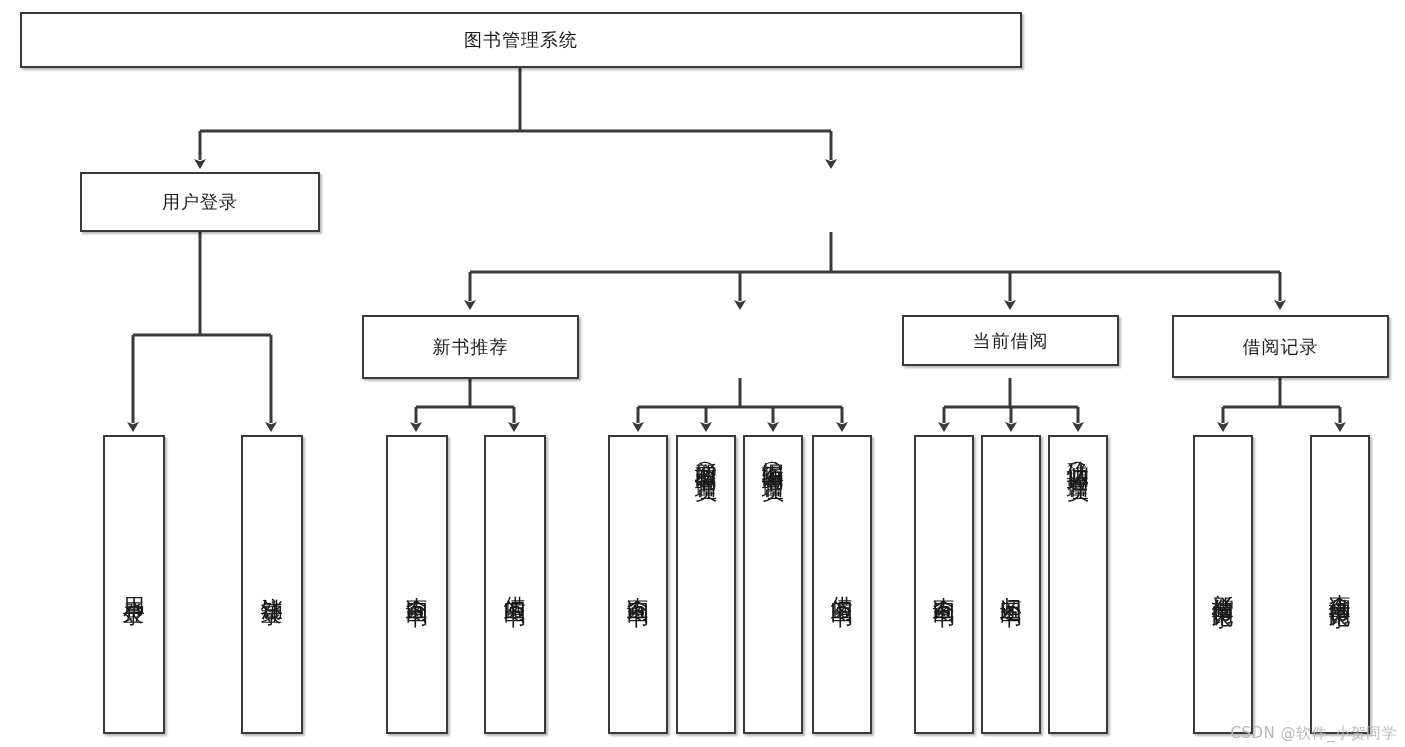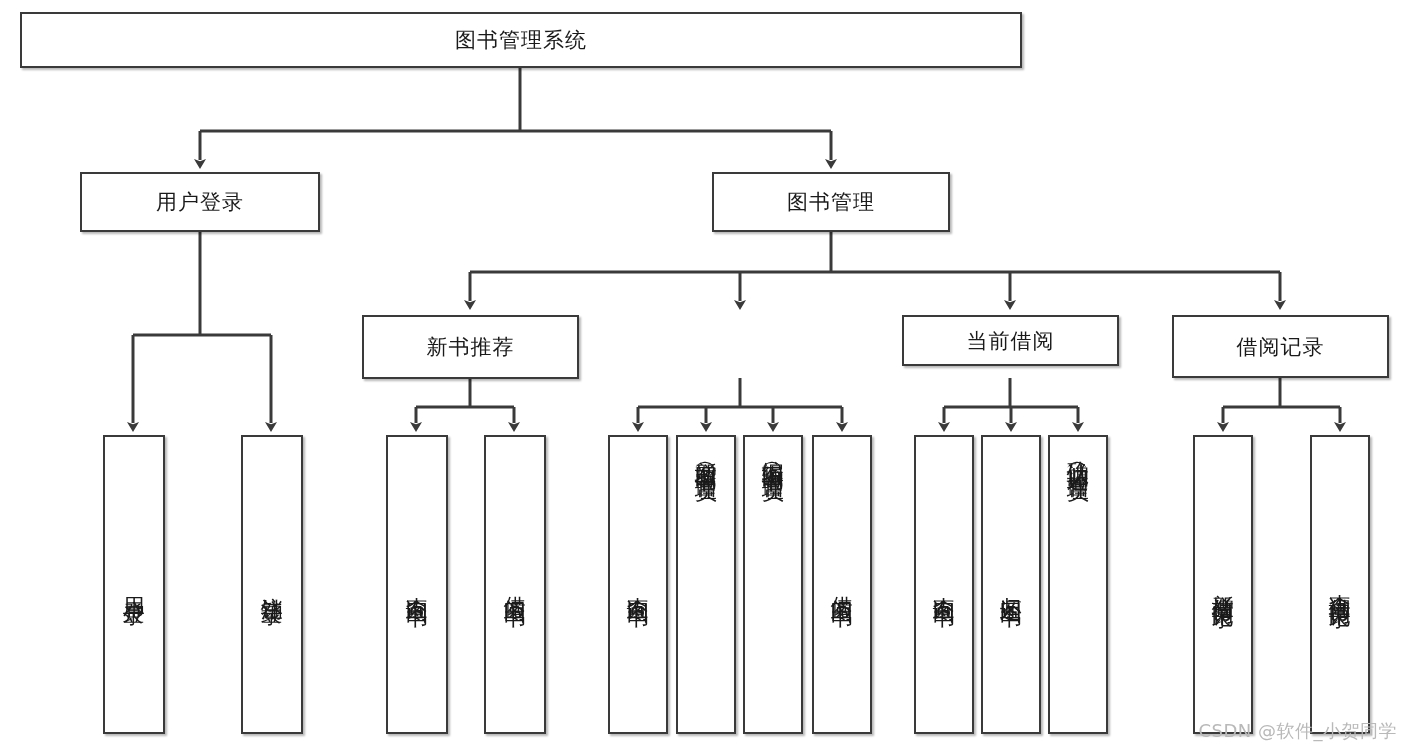--- a/index.html
+++ b/index.html
@@ -17,21 +17,21 @@
     background:#ffffff;
     border:2px solid #3a3a3a;
     box-shadow:2px 2px 2px rgba(0,0,0,0.28);
     display:flex;
     align-items:center;
     justify-content:center;
     color:#1a1a1a;
     text-align:center;
   }
   .node.h{
-    font-size:21px;
+    font-size:18px;
     letter-spacing:1px;
   }
   .node.v{
     writing-mode:vertical-rl;
     text-orientation:upright;
     font-size:22px;
     letter-spacing:3px;
     align-items:center;
     justify-content:flex-start;
     padding-top:6px;
@@ -44,21 +44,21 @@
   .node.v span{
     writing-mode:vertical-rl;
     text-orientation:upright;
     display:block;
   }
   #edges{position:absolute;left:0;top:0;width:1405px;height:747px;pointer-events:none;}
   #watermark{
     position:absolute;
     right:8px;
     bottom:4px;
-    font-size:18px;
+    font-size:15px;
     color:#b9b9b9;
     letter-spacing:0.5px;
     white-space:nowrap;
   }
 </style>
 </head>
 <body>
 
 <div id="diagram">
 
@@ -113,23 +113,20 @@
     </g>
   </svg>
 
   <div class="node h" style="left:20px;top:12px;width:1002px;height:56px;">
     <span>图书管理系统</span>
   </div>
 
   <div class="node h" style="left:80px;top:172px;width:240px;height:60px;">
     <span>用户登录</span>
   </div>
-  <div class="node h" style="left:712px;top:172px;width:238px;height:60px;">
-    <span>图书管理</span>
-  </div>
 
   <div class="node h" style="left:362px;top:315px;width:217px;height:64px;">
     <span>新书推荐</span>
   </div>
   <div class="node h" style="left:902px;top:315px;width:217px;height:51px;">
     <span>当前借阅</span>
   </div>
   <div class="node h" style="left:1172px;top:315px;width:217px;height:63px;font-family:Liberation Mono, monospace;">
     <span>借阅记录</span>
   </div>

